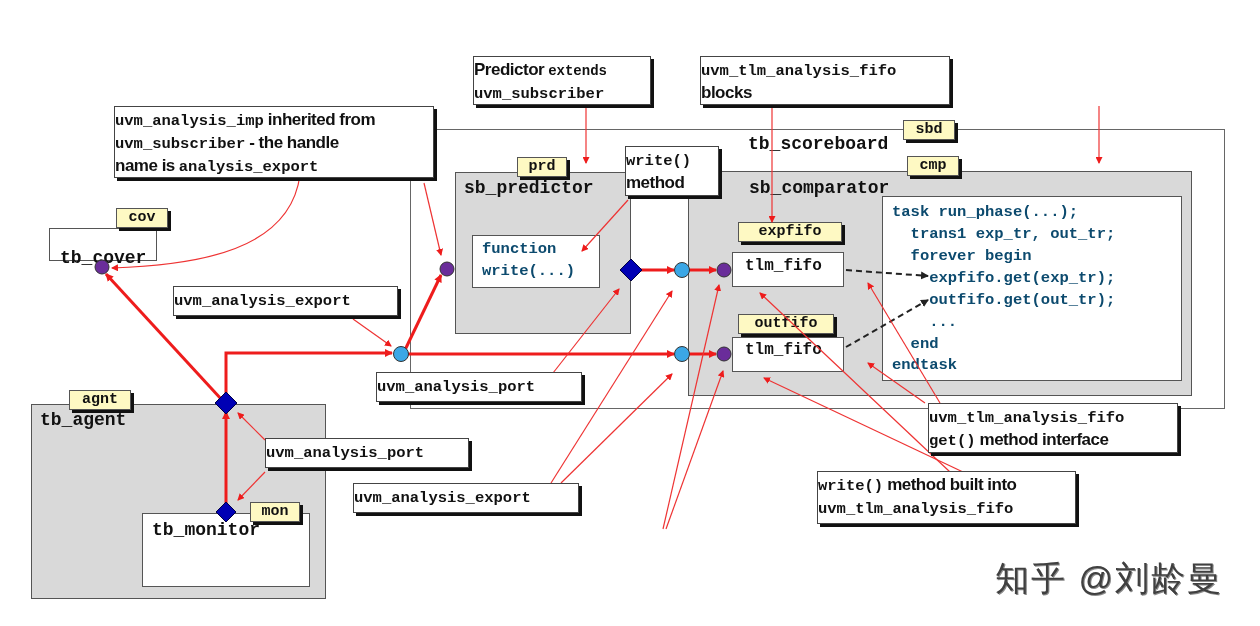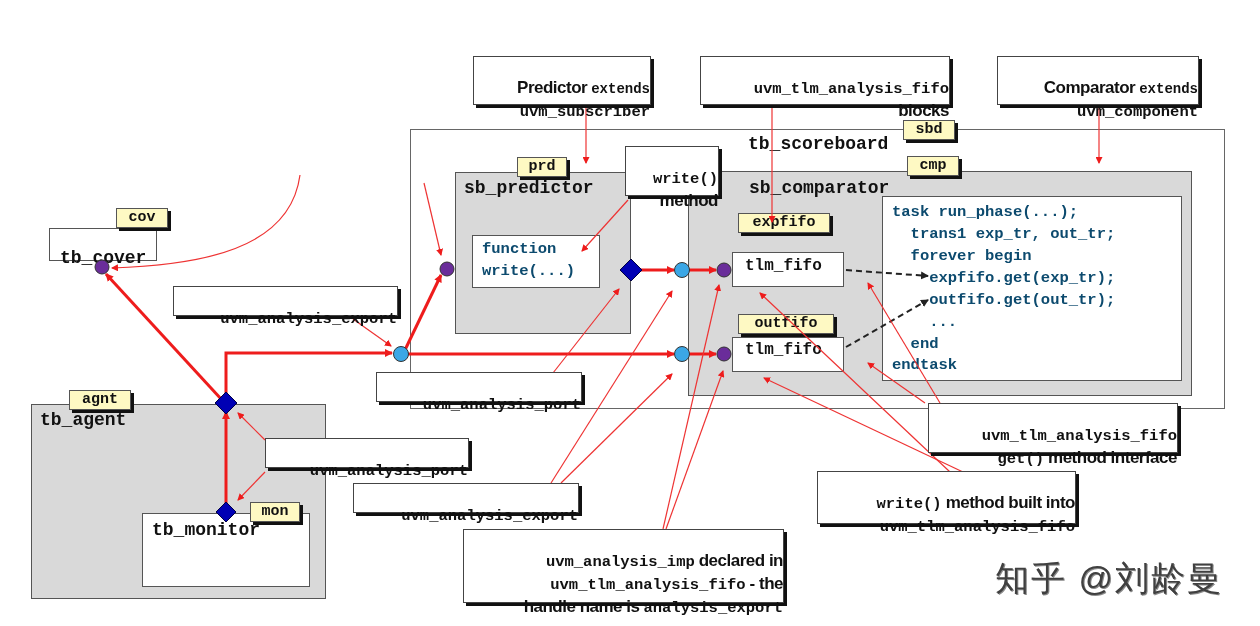--- a/index.html
+++ b/index.html
@@ -6,21 +6,21 @@
     body { width: 1260px; height: 626px; position: relative; overflow: hidden; }
     #stage { position: absolute; left: 0; top: 0; width: 1260px; height: 626px; }
     .mono { font-family: "Liberation Mono", "DejaVu Sans Mono", monospace; font-weight: bold; }
     .box { position: absolute; box-sizing: border-box; border: 1.5px solid #555; }
     .gray { background: #d9d9d9; }
     .white { background: #ffffff; }
     .tag { position: absolute; background: #fef9c3; border: 1.5px solid #555; box-shadow: 3px 3px 0 #111;
            font-size: 15px; color: #111; padding: 0 6px; line-height: 18px; box-sizing: border-box; text-align: center; }
     .title { position: absolute; font-size: 18px; color: #111; white-space: pre; }
     .callout { position: absolute; background: #fff; border: 1.5px solid #444; box-shadow: 3px 3px 0 #111;
-               box-sizing: border-box; text-align: right; color: #111; line-height: 22px; padding-top: 20px; }
+               box-sizing: border-box; text-align: left; color: #111; line-height: 22px; padding-top: 2px; }
     .callout .m { font-family: "Liberation Mono", "DejaVu Sans Mono", monospace; font-weight: bold; font-size: 15.5px; }
     .callout .s { font-family: "Liberation Sans", "DejaVu Sans", sans-serif; font-weight: bold; font-size: 17px; letter-spacing: -0.5px; }
     .code { position: absolute; font-family: "Liberation Mono", "DejaVu Sans Mono", monospace; font-weight: bold;
             font-size: 15.5px; color: #0c4a6e; white-space: pre; line-height: 21.5px; }
     svg { position: absolute; left: 0; top: 0; }
     .watermark { position: absolute; font-family: Liberation Sans, sans-serif; font-size: 34px; color: #404040;
                  letter-spacing: 2px; text-shadow: 1px 1px 0 #8a8a8a; }
   </style>
 </head>
 <body>
@@ -48,21 +48,21 @@
     <div class="code" style="left:892px; top:224px;">  trans1 exp_tr, out_tr;</div>
     <div class="code" style="left:892px; top:246px;">  forever begin</div>
     <div class="code" style="left:892px; top:268px;">    expfifo.get(exp_tr);</div>
     <div class="code" style="left:892px; top:290px;">    outfifo.get(out_tr);</div>
     <div class="code" style="left:892px; top:312px;">    ...</div>
     <div class="code" style="left:892px; top:334px;">  end</div>
     <div class="code" style="left:892px; top:355px;">endtask</div>
   </div>
 
   <div class="box white" style="left:732px; top:252px; width:112px; height:35px;"></div>
-  <div class="tag mono" style="left:738px; top:213px; width:92px;text-align:center;">expfifo</div>
+  <div class="tag mono" style="left:738px; top:222px; width:104px;text-align:center;">expfifo</div>
   <div class="title mono" style="left:745px; top:257px; font-size:16px;">tlm_fifo</div>
 
   <div class="box white" style="left:732px; top:337px; width:112px; height:35px;"></div>
   <div class="tag mono" style="left:738px; top:314px; width:96px;">outfifo</div>
   <div class="title mono" style="left:745px; top:341px; font-size:16px;">tlm_fifo</div>
 
   <div class="box white" style="left:49px; top:228px; width:108px; height:33px;"></div>
   <div class="tag mono" style="left:116px; top:208px; width:52px;">cov</div>
   <div class="title mono" style="left:60px; top:232px;margin-top:16px;">tb_cover</div>
 
@@ -142,26 +142,29 @@
     <span class="s">Predictor</span>
     <span class="m" style="font-size:14px;">extends</span><br>
     <span class="m">uvm_subscriber</span>
   </div>
 
   <div class="callout" style="left:700px; top:56px; width:250px; height:49px;">
     <span class="m">uvm_tlm_analysis_fifo</span><br>
     <span class="s">blocks</span>
   </div>
 
-  <div class="callout" style="left:997px; top:56px; width:202px; height:49px;">
-    <span class="s">Comparator</span>
-    <span class="m" style="font-size:14px;">extends</span><br>
-    <span class="m">uvm_component</span>
-  </div>
 
+  <div class="callout" style="left:114px; top:106px; width:320px; height:72px;">
+    <span class="m">uvm_analysis_imp</span>
+    <span class="s">inherited from</span><br>
+    <span class="m">uvm_subscriber</span>
+    <span class="s">- the handle</span><br>
+    <span class="s">name is</span>
+    <span class="m">analysis_export</span>
+    </div>
 
   <div class="callout" style="left:625px; top:146px; width:94px; height:50px;">
     <span class="m">write()</span><br>
     <span class="s">method</span>
   </div>
 
   <div class="callout" style="left:173px; top:286px; width:225px; height:30px;">
     <span class="m">uvm_analysis_export</span>
   </div>
 
@@ -170,28 +173,20 @@
   </div>
 
   <div class="callout" style="left:265px; top:438px; width:204px; height:30px;">
     <span class="m">uvm_analysis_port</span>
   </div>
 
   <div class="callout" style="left:353px; top:483px; width:226px; height:30px;">
     <span class="m">uvm_analysis_export</span>
   </div>
 
-  <div class="callout" style="left:463px; top:529px; width:321px; height:74px;">
-    <span class="m">uvm_analysis_imp</span>
-    <span class="s">declared in</span><br>
-    <span class="m">uvm_tlm_analysis_fifo</span>
-    <span class="s">- the</span><br>
-    <span class="s">handle name is</span>
-    <span class="m">analysis_export</span>
-  </div>
 
   <div class="callout" style="left:928px; top:403px; width:250px; height:50px;">
     <span class="m">uvm_tlm_analysis_fifo</span><br>
     <span class="m">get()</span>
     <span class="s">method interface</span>
   </div>
 
   <div class="callout" style="left:817px; top:471px; width:259px; height:53px;">
     <span class="m">write()</span>
     <span class="s">method built into</span><br>

